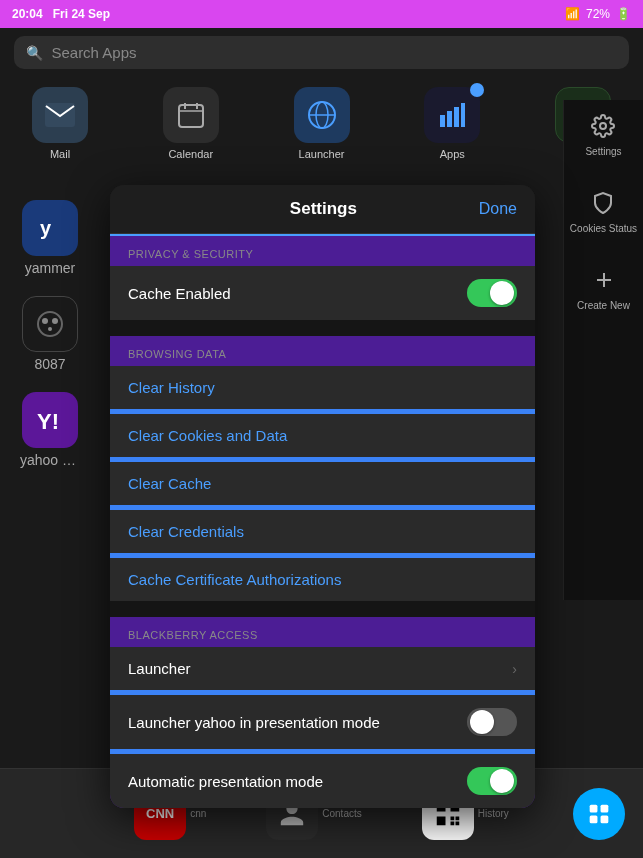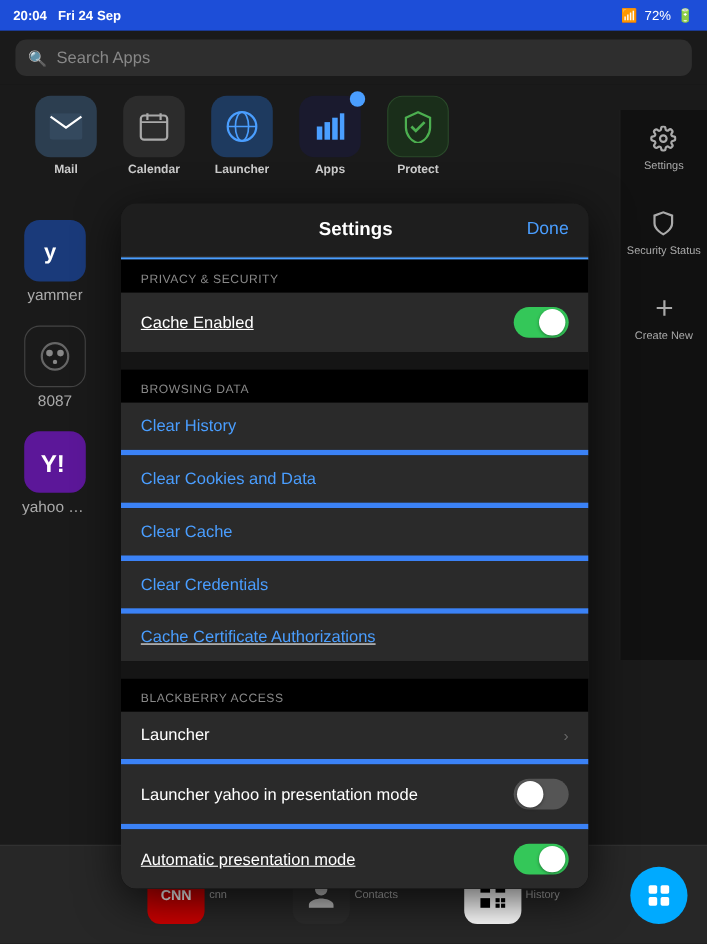--- a/index.html
+++ b/index.html
@@ -13,21 +13,21 @@
       color: #fff;
     }
 
     
     .status-bar {
       display: flex;
       justify-content: space-between;
       align-items: center;
       padding: 4px 12px;
       height: 28px;
-      background: #1d4ed8;
+      background: #d946ef;
     }
     .status-left {
       font-size: 12px;
       font-weight: 600;
       color: #fff;
     }
     .status-right {
       display: flex;
       align-items: center;
       gap: 6px;
@@ -53,24 +53,23 @@
       font-size: 14px;
     }
     .search-placeholder {
       color: #888;
       font-size: 15px;
     }
 
     
     .app-row {
       display: flex;
-      justify-content: flex-start;
+      justify-content: space-between;
       padding: 10px 20px;
       background: #1a1a1a;
-      font-weight: bold;
     }
     .app-item {
       display: flex;
       flex-direction: column;
       align-items: center;
       gap: 5px;
       width: 80px;
     }
     .app-icon-box {
       width: 56px;
@@ -194,41 +193,40 @@
     }
     .done-button {
       font-size: 16px;
       color: #4a9eff;
       font-weight: 400;
       cursor: pointer;
       background: none;
       border: none;
     }
     .settings-section {
-      background: #000000;
+      background: #4c1d95;
       padding: 0;
     }
     .section-header {
       padding: 12px 18px 6px;
       font-size: 11px;
       color: #888;
       letter-spacing: 0.5px;
       text-transform: uppercase;
     }
     .settings-row {
       display: flex;
       justify-content: space-between;
       align-items: center;
       padding: 13px 18px;
       background: #2a2a2a;
       border-bottom: 5px solid #3b82f6;
     }
     .settings-row:last-child {
       border-bottom: none;
-      text-decoration: underline;
     }
     .row-label {
       font-size: 15px;
       color: #fff;
     }
     .row-label.action {
       color: #4a9eff;
       cursor: pointer;
     }
 
@@ -449,21 +447,21 @@
       </svg>
     </div>
     <span class="sidebar-label">Settings</span>
   </div>
   <div class="sidebar-item">
     <div class="sidebar-icon">
       <svg width="24" height="24" viewBox="0 0 24 24" fill="none" stroke="#aaa" stroke-width="2">
         <path d="M12 22s8-4 8-10V5l-8-3-8 3v7c0 6 8 10 8 10z"></path>
       </svg>
     </div>
-    <span class="sidebar-label">Security Status</span>
+    <span class="sidebar-label">Cookies Status</span>
   </div>
   <div class="sidebar-item">
     <div class="sidebar-icon">
       <svg width="24" height="24" viewBox="0 0 24 24" fill="none" stroke="#aaa" stroke-width="2">
         <line x1="12" y1="5" x2="12" y2="19"></line>
         <line x1="5" y1="12" x2="19" y2="12"></line>
       </svg>
     </div>
     <span class="sidebar-label">Create New</span>
   </div>

